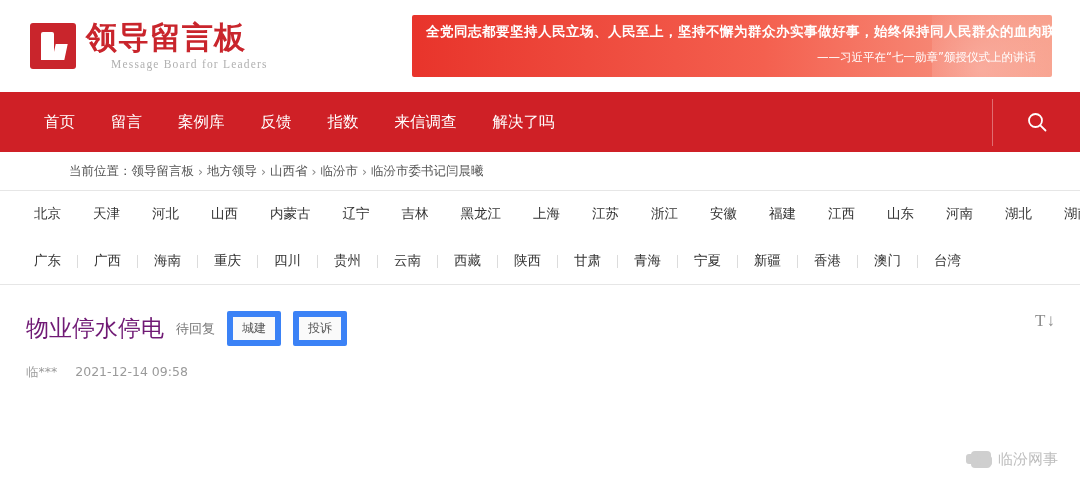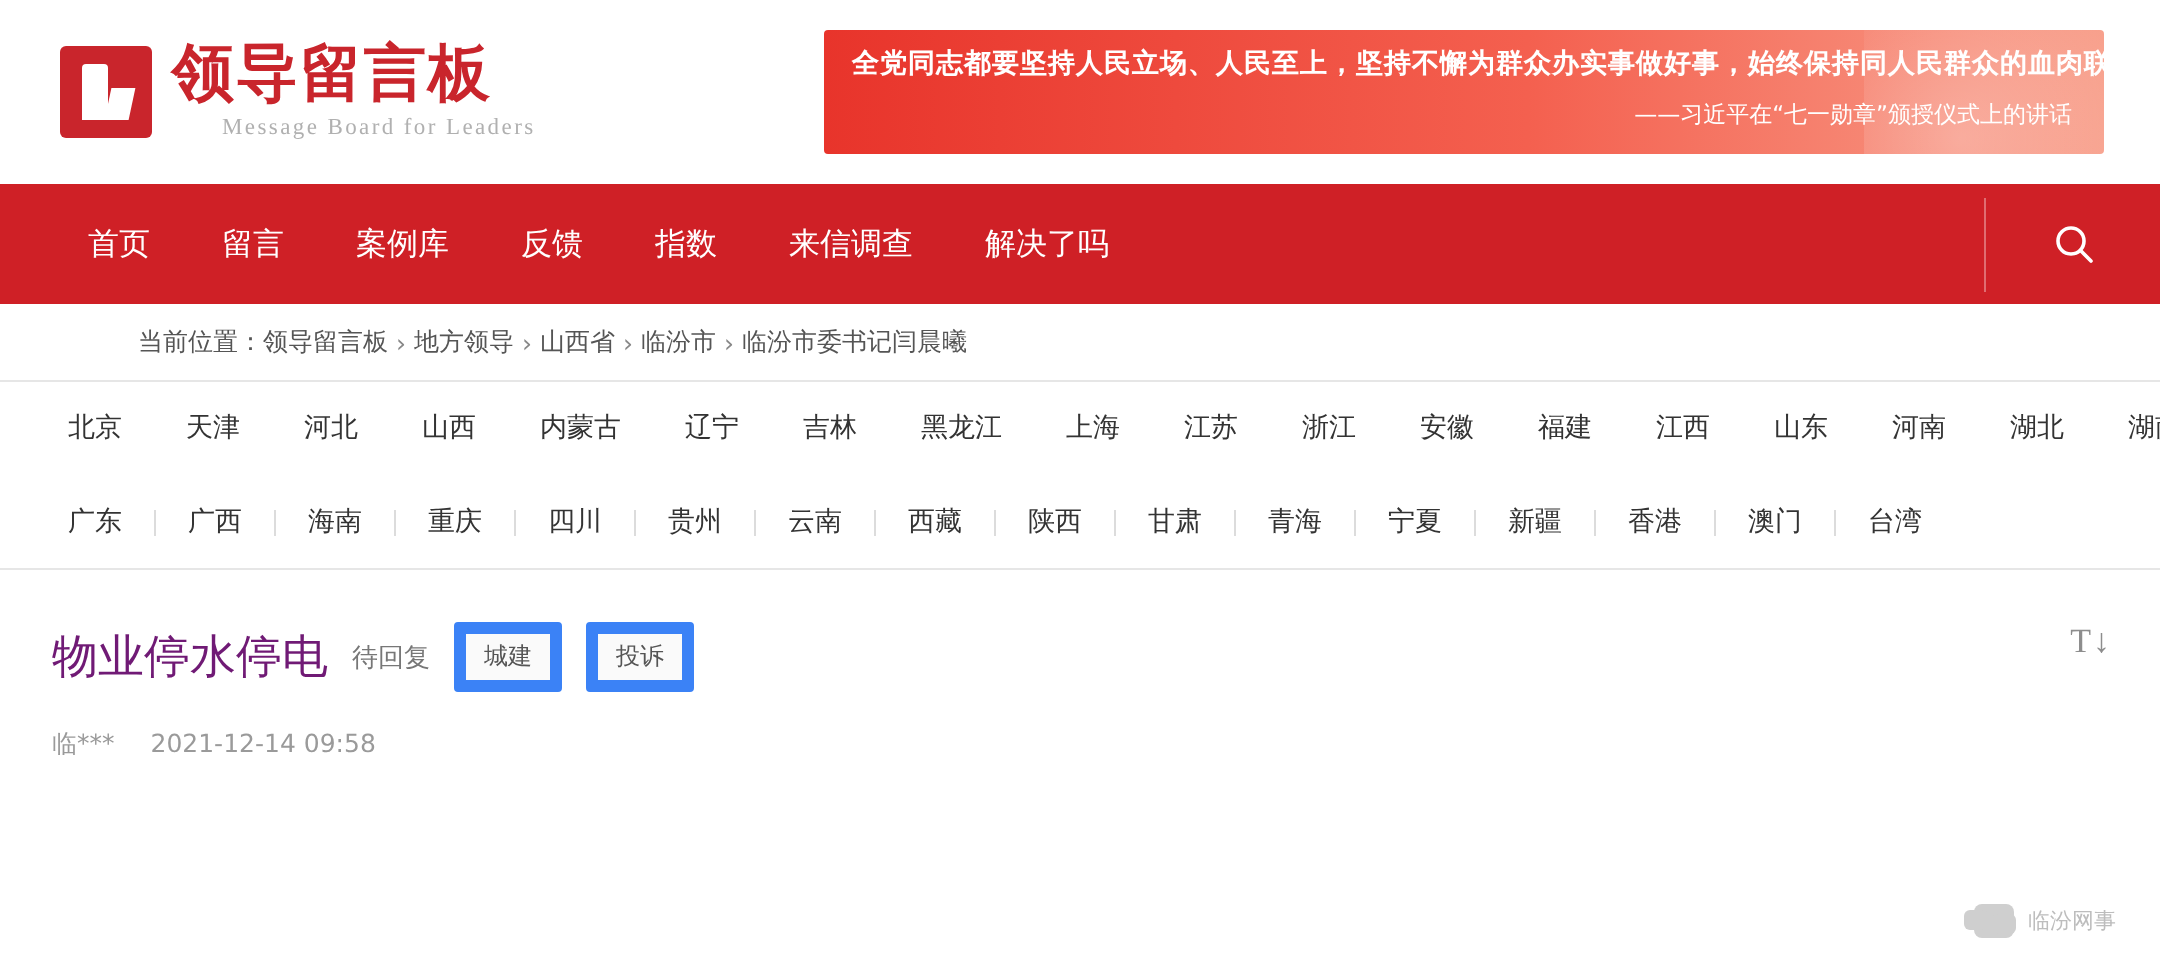--- a/index.html
+++ b/index.html
@@ -240,21 +240,21 @@
   .wm-icon::before, .wm-icon::after {
     content: "";
     position: absolute;
     width: 12px; height: 10px;
     background: #cfcfcf;
     border-radius: 3px;
     top: 3px; left: -5px;
   }
   .wm-icon::after { left: 9px; top: 5px; }
   .wm-text {
-    font-size: 11px;
+    font-size: 15px;
     color: #bdbdbd;
     font-family: "DejaVu Sans", "Liberation Sans", sans-serif;
   }
 </style>
 </head>
 <body>
 
 <div id="page">
 
   <div class="header">

